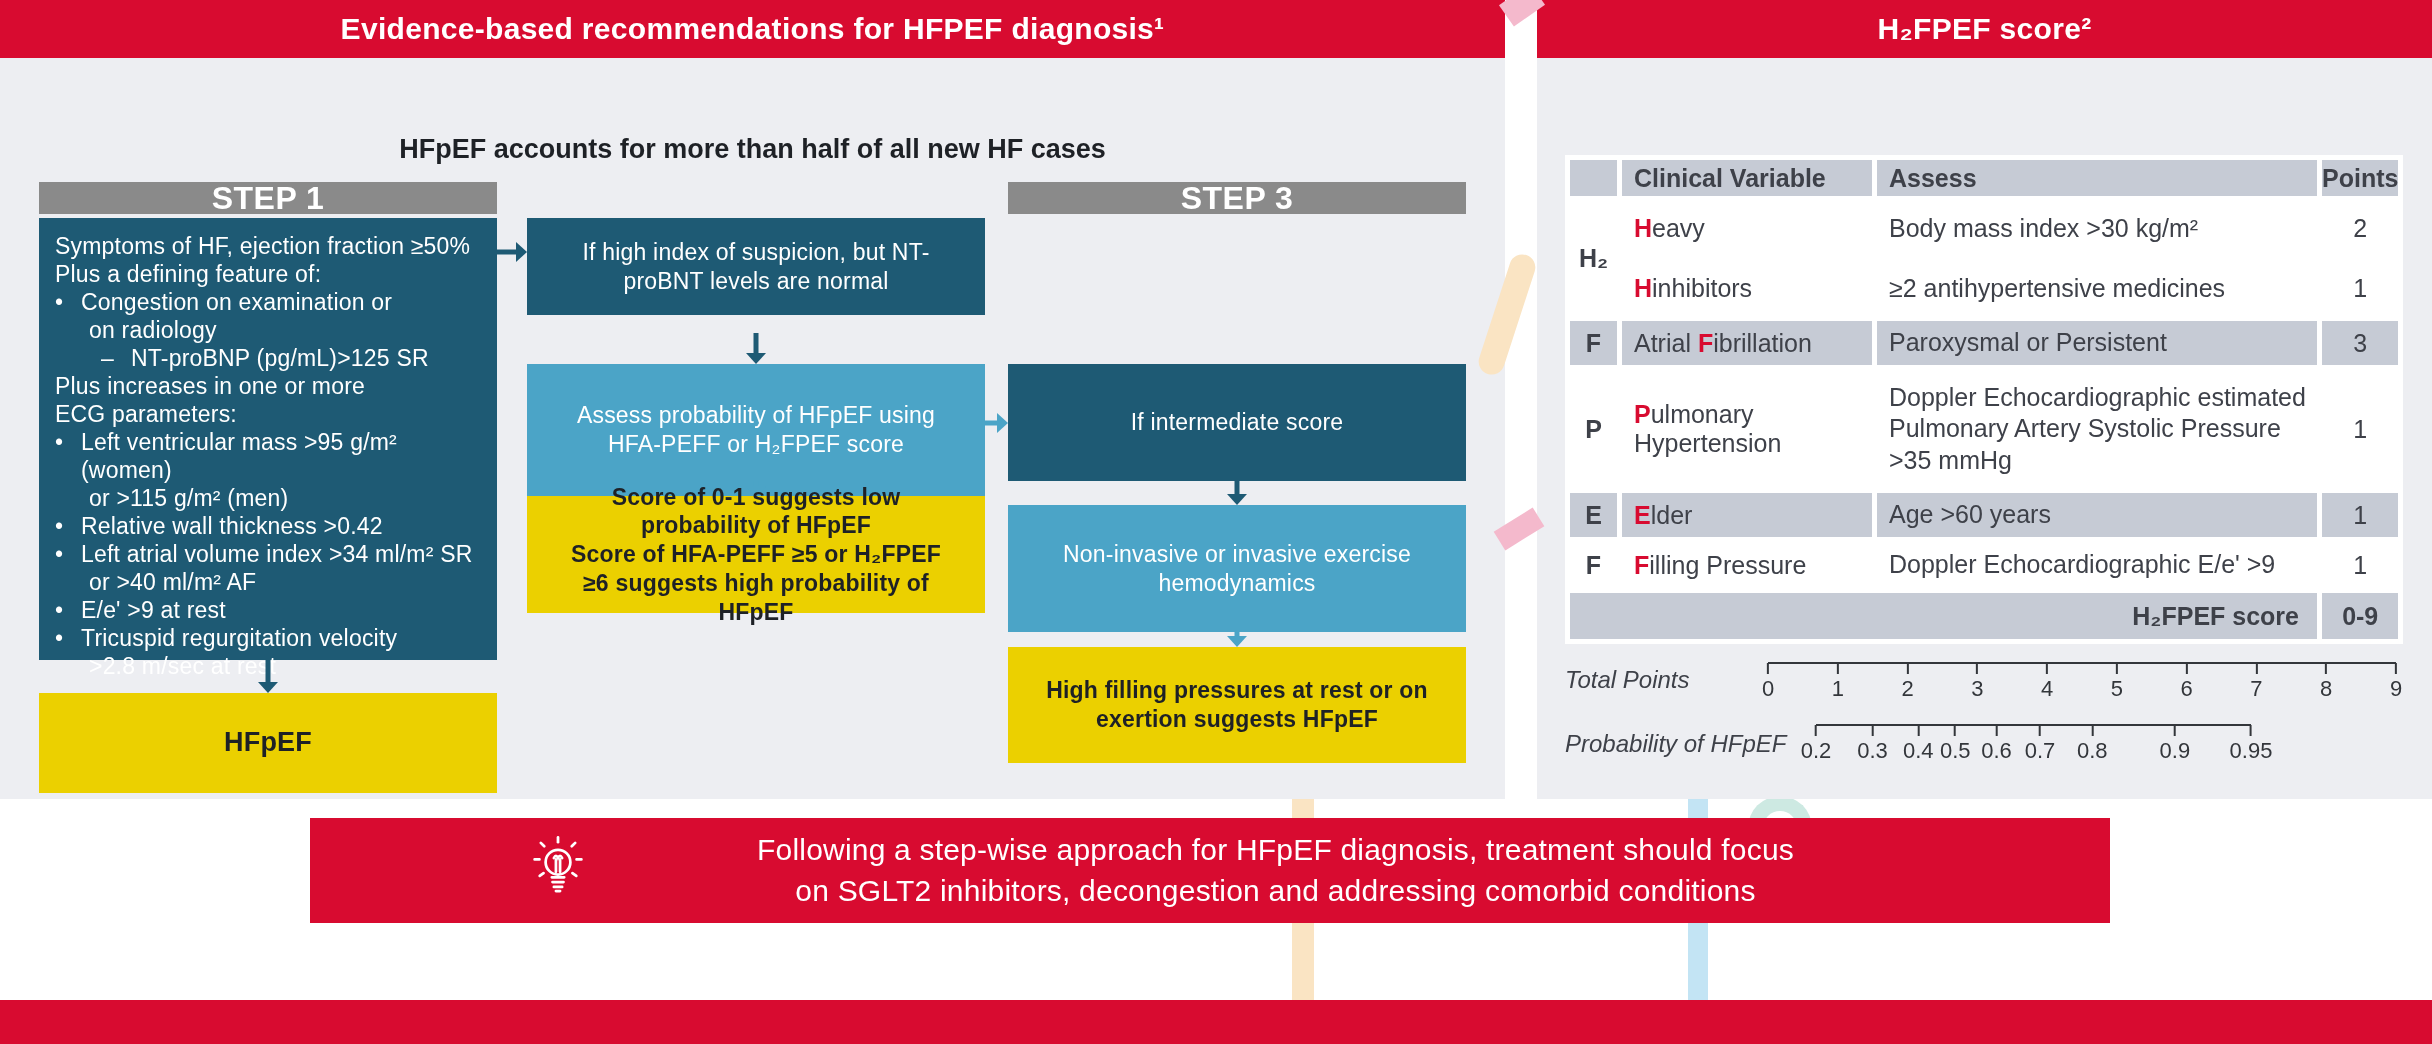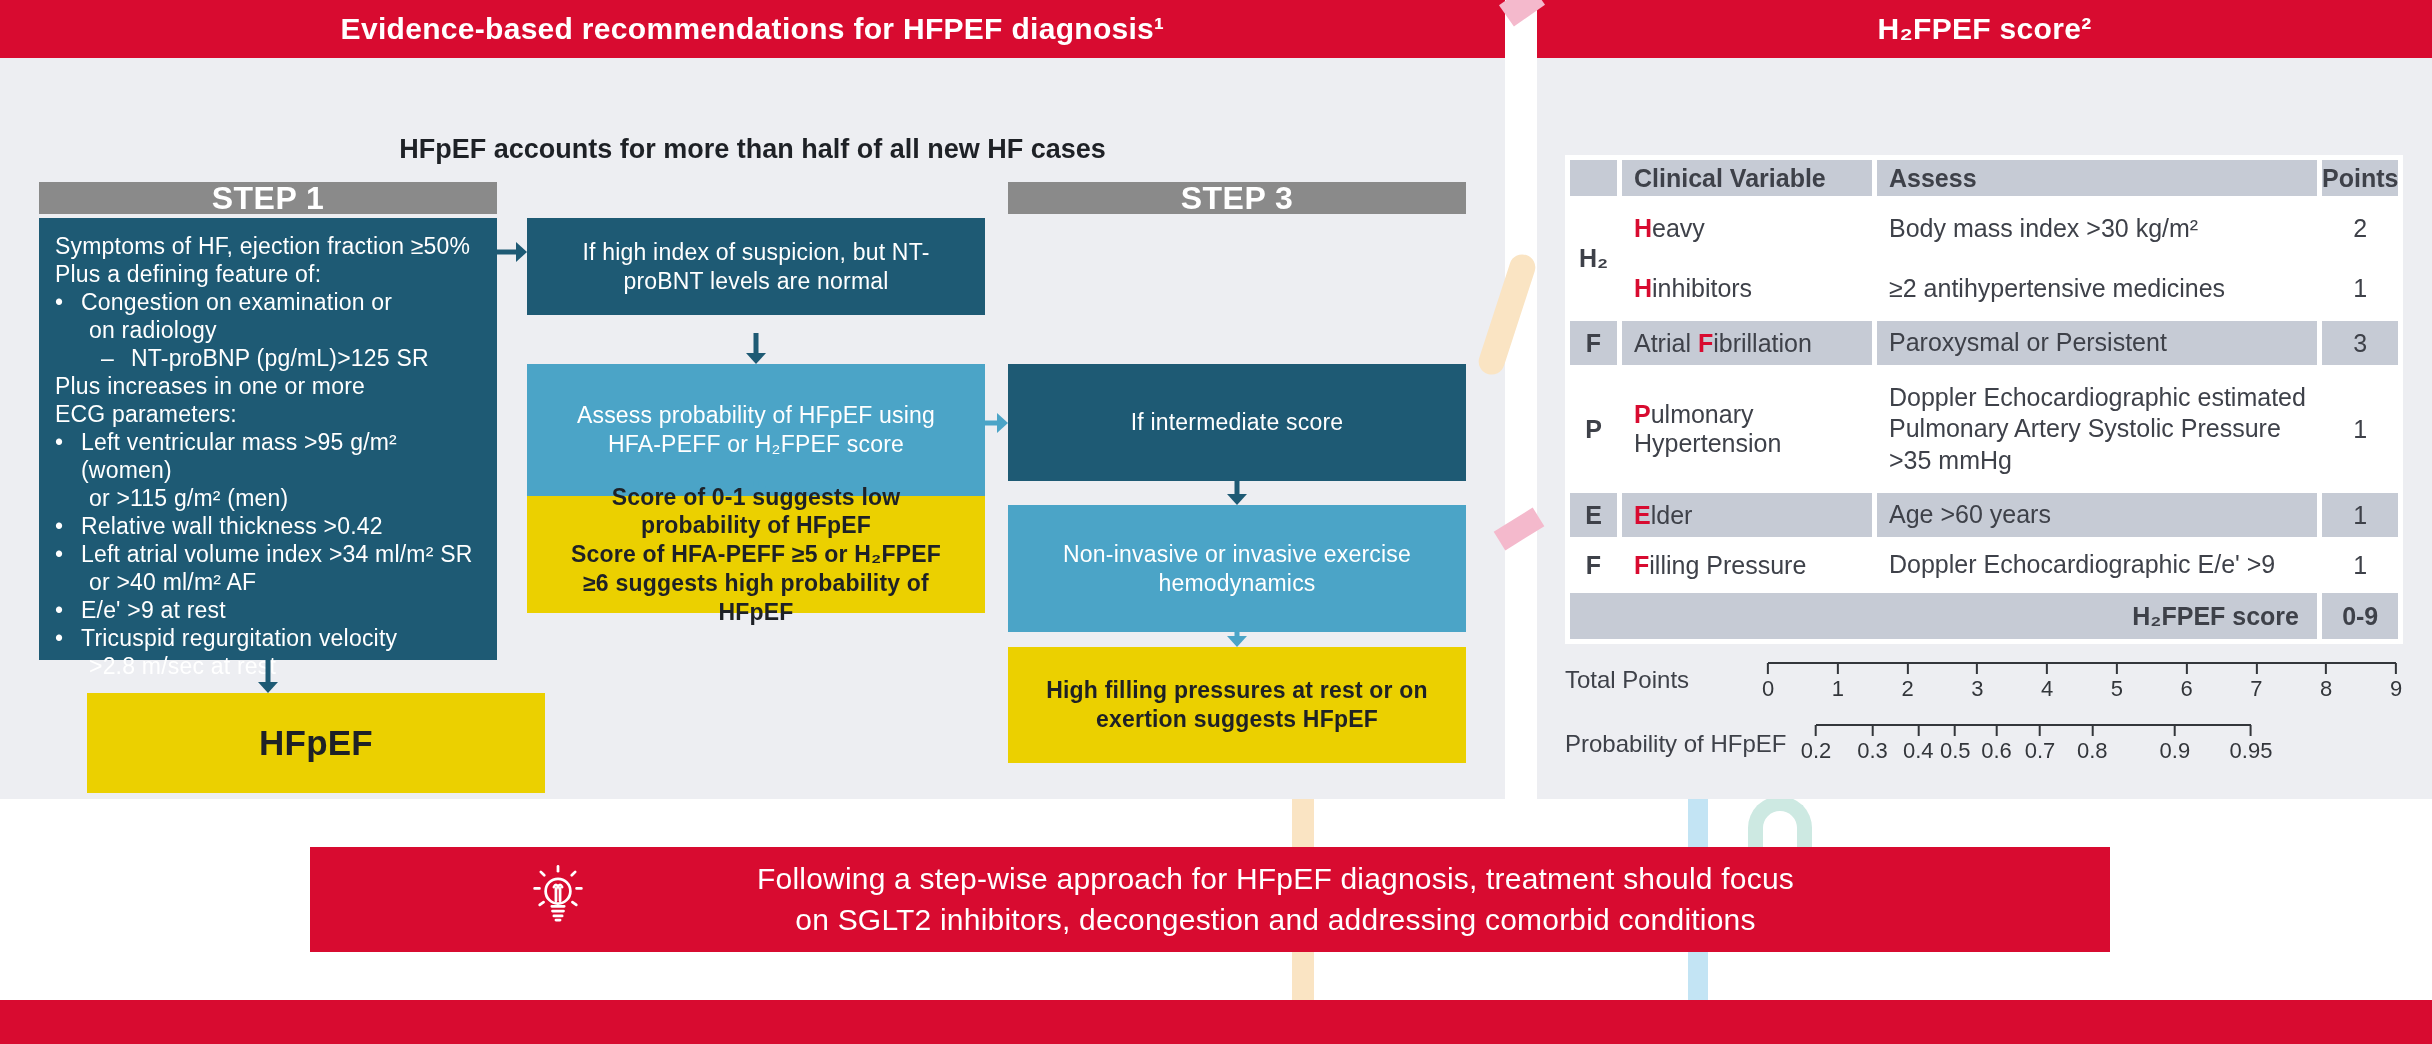--- a/index.html
+++ b/index.html
@@ -34,21 +34,21 @@
   .c1{left:39px;width:458px;} .c2{left:527px;width:458px;} .c3{left:1008px;width:458px;}
 
   .listbox{padding:14px 6px 0 8px;}
   .line{display:flex;font-size:23px;line-height:28px;color:#fff;}
   .line .b{flex:0 0 34px;padding-left:8px;}
   .line.plain{padding-left:8px}
   .line.cont{padding-left:42px}
   .line.dash{padding-left:54px}
   .line.dash .b{flex:0 0 30px;padding-left:0}
 
-  .result{display:flex;align-items:center;justify-content:center;font-size:35px;margin-left:48px;}
+  .result{display:flex;align-items:center;justify-content:center;font-size:27px;}
 
   
   .arr-v{position:absolute;width:20px;}
   .arr-v .stem{position:absolute;left:50%;transform:translateX(-50%);top:0;width:5px;height:calc(100% - 11px);}
   .arr-v .head{position:absolute;left:50%;transform:translateX(-50%);bottom:0;width:0;height:0;
                border-left:10px solid transparent;border-right:10px solid transparent;}
   .arr-v.dark .stem{background:var(--teal-dark);} .arr-v.dark .head{border-top:11px solid var(--teal-dark);}
   .arr-v.light .stem{background:var(--blue);} .arr-v.light .head{border-top:11px solid var(--blue);}
   .arr-h{position:absolute;height:20px;}
   .arr-h .stem{position:absolute;top:50%;transform:translateY(-50%);left:0;height:5px;width:calc(100% - 11px);}
@@ -66,29 +66,29 @@
   th.g.pts{text-align:center;padding-left:0;}
   td.var{padding-left:12px;}
   td.val{padding-left:12px;line-height:1.25;}
   td.pts{text-align:center;}
   td.ltr{text-align:center;font-weight:bold;color:var(--red);font-size:26px;}
   .redltr{color:var(--red);font-weight:bold;}
   td.score-label{text-align:right;padding-right:18px;font-weight:bold;color:var(--red);font-size:30px;}
   td.score-pts{text-align:center;font-weight:bold;color:#26292E;font-size:28px;}
 
   
-  .scale-label{position:absolute;left:28px;font-size:24px;color:var(--ink);}
+  .scale-label{position:absolute;left:28px;font-size:24px;color:var(--ink);font-style:italic;}
   .axis{position:absolute;height:54px;}
   .axis-line{position:absolute;left:0;right:0;top:0;height:2px;background:#33363B;}
   .tick{position:absolute;top:14px;transform:translateX(-50%);font-size:22px;color:#33363B;}
   .tick::before{content:"";position:absolute;left:50%;top:-13px;width:2px;height:11px;background:#33363B;transform:translateX(-50%);}
 
   
   .banner{position:absolute;left:310px;top:818px;width:1800px;height:105px;background:var(--red);
-          z-index:2;display:flex;align-items:center;margin-top:29px;}
+          z-index:2;display:flex;align-items:center;}
   .banner .bulb{flex:0 0 auto;margin-left:215px;}
   .banner .btext{flex:1;text-align:center;color:#fff;font-size:30px;line-height:1.35;padding-right:150px;letter-spacing:.2px;}
   .bottom-bar{position:absolute;left:0;top:1000px;width:2432px;height:44px;background:var(--red);z-index:1;}
 
   
   .decor{position:absolute;z-index:0;}
   .gap-pink-top{left:1503px;top:-8px;width:38px;height:26px;background:var(--decor-pink);transform:rotate(-35deg);z-index:2;}
   .gap-peach{left:1494px;top:252px;width:26px;height:125px;background:var(--decor-peach);border-radius:13px;transform:rotate(18deg);z-index:2;}
   .gap-pink-diag{left:1496px;top:518px;width:46px;height:22px;background:var(--decor-pink);transform:rotate(-32deg);z-index:2;}
   .peach-stripe{left:1292px;top:795px;width:22px;height:205px;background:var(--decor-peach);}

